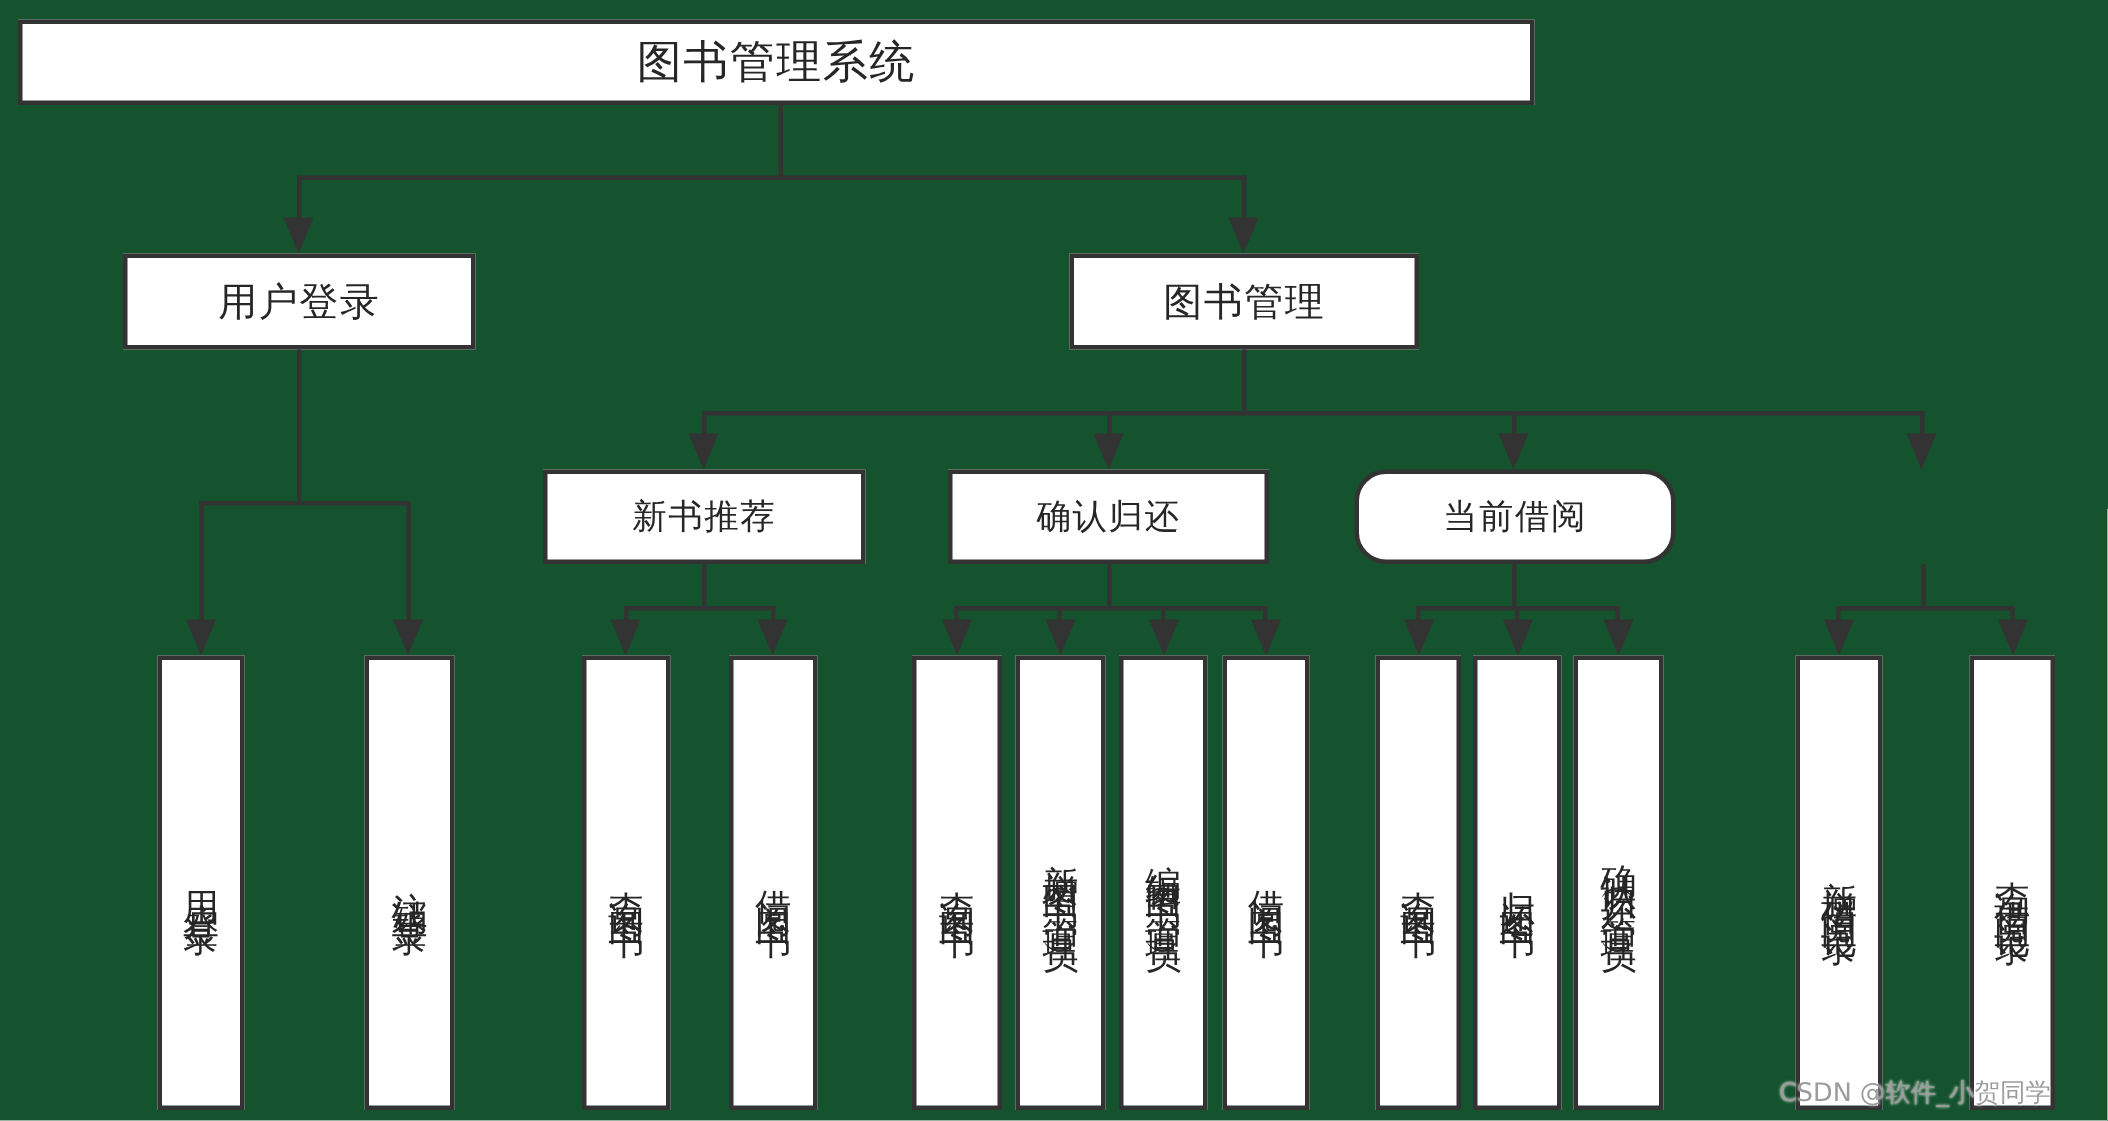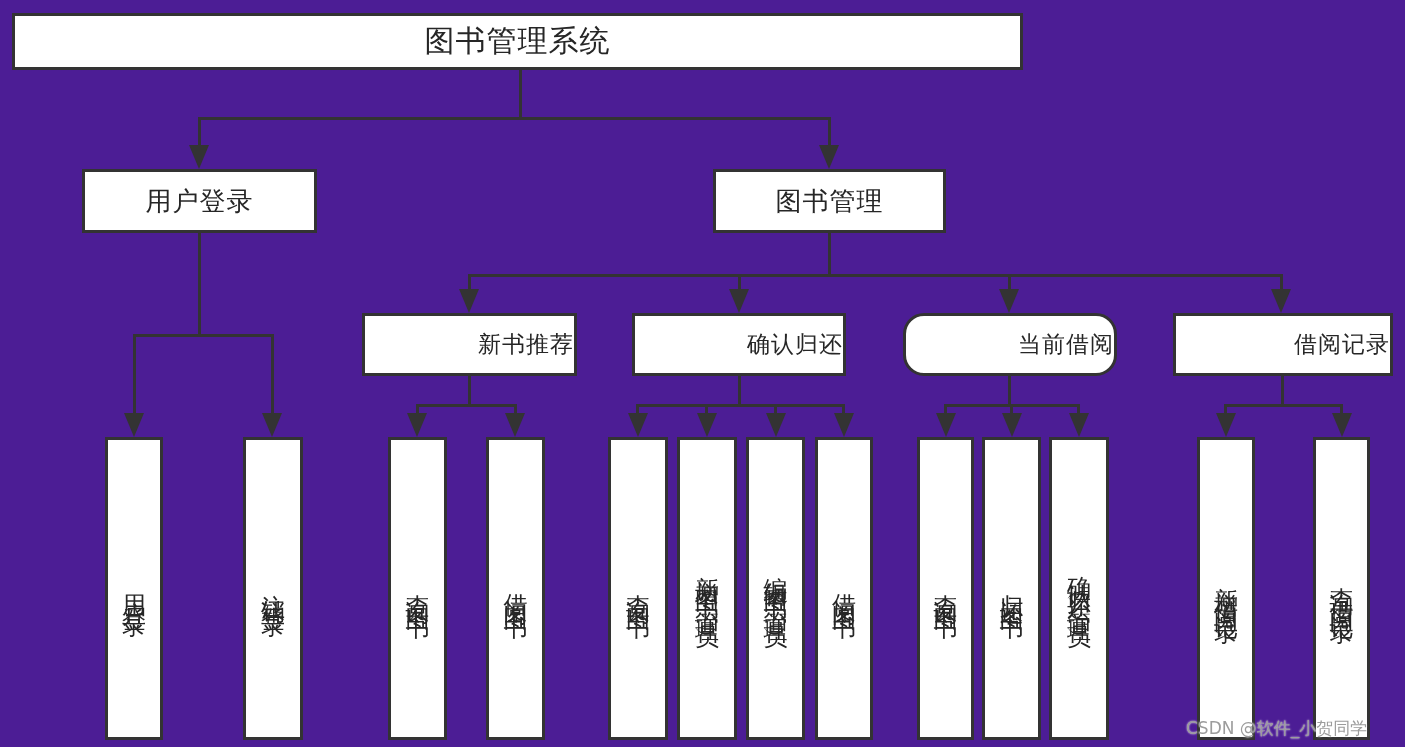--- a/index.html
+++ b/index.html
@@ -1,36 +1,36 @@
 <!DOCTYPE html>
 <html><head>
 <meta charset="utf-8">
 <style>
   html,body{margin:0;padding:0;background:#ffffff;}
   #canvas{
     position:relative;
     width:1405px;height:747px;
-    background:#4c1d95;
+    background:#14532d;
     overflow:hidden;
     font-family:"DejaVu Sans","Liberation Sans",sans-serif;
     color:#262626;
   }
   .node{
     position:absolute;
     box-sizing:border-box;
     border:3px solid #333333;
     background:#ffffff;
     display:flex;
     align-items:center;
     justify-content:center;
     text-align:center;
   }
   .node.root{font-size:30px;letter-spacing:1px;}
   .node.l2{font-size:26px;letter-spacing:1px;}
-  .node.l3{font-size:23px;letter-spacing:1px;justify-content:flex-end;}
+  .node.l3{font-size:23px;letter-spacing:1px;}
   .leaf{
     position:absolute;
     box-sizing:border-box;
     border:3px solid #333333;
     background:#ffffff;
     top:437px;height:303px;
     display:flex;align-items:center;justify-content:center;
   }
   .leaf span{
     writing-mode:vertical-rl;
@@ -99,23 +99,20 @@
 
   <div class="node l3" style="left:362px;top:313px;width:215px;height:63px;">
     <span>新书推荐</span>
   </div>
   <div class="node l3" style="left:632px;top:313px;width:214px;height:63px;">
     <span>确认归还</span>
   </div>
   <div class="node l3" style="left:903px;top:313px;width:214px;height:63px;border-radius:21px;">
     <span>当前借阅</span>
   </div>
-  <div class="node l3" style="left:1173px;top:313px;width:220px;height:63px;">
-    <span>借阅记录</span>
-  </div>
 
   <div class="vline" style="left:468px;top:376px;height:30px;"></div>
   <div class="hline" style="left:416px;top:404px;width:101px;"></div>
   <div class="vline" style="left:416px;top:404px;height:10px;"></div>
   <div class="arrow" style="left:407px;top:413px;"></div>
   <div class="vline" style="left:514px;top:404px;height:10px;"></div>
   <div class="arrow" style="left:505px;top:413px;"></div>
 
   <div class="vline" style="left:738px;top:376px;height:30px;"></div>
   <div class="hline" style="left:636px;top:404px;width:209px;"></div>

